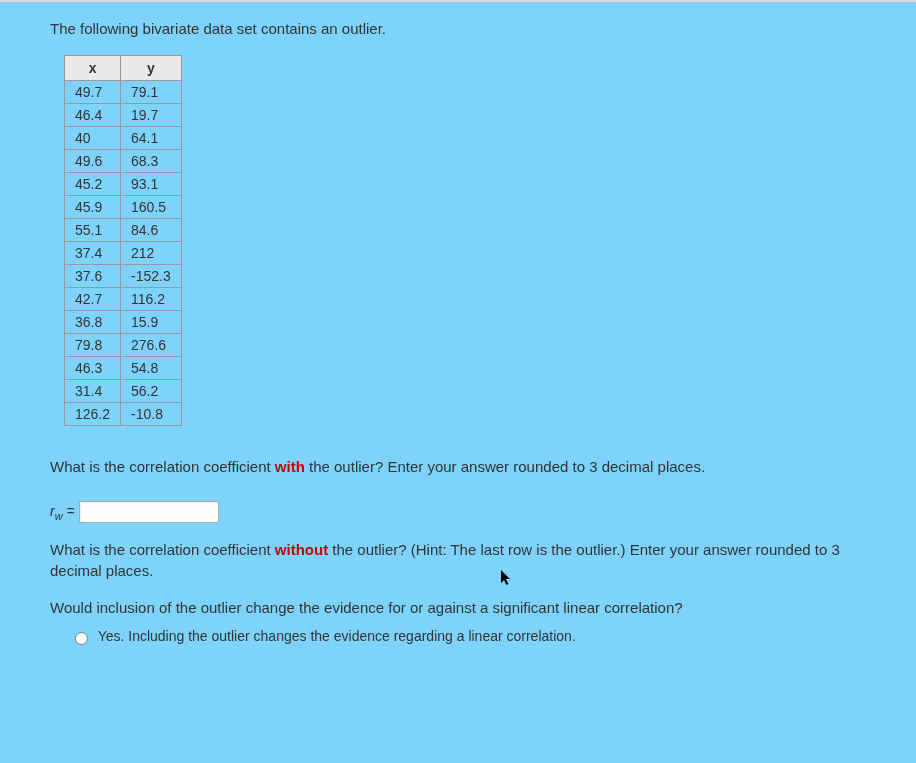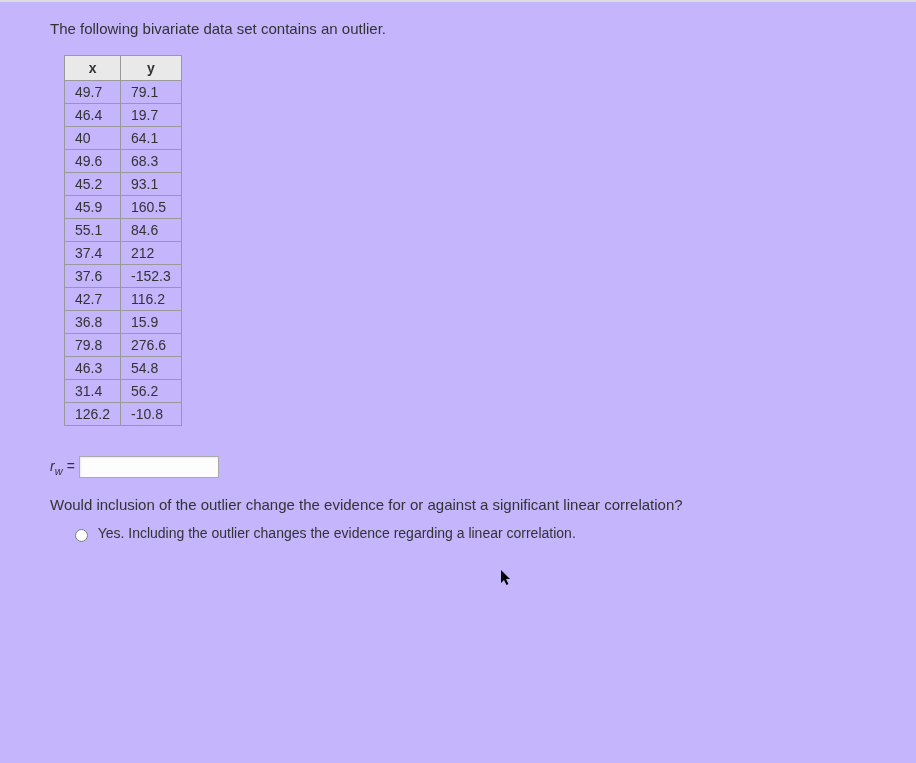--- a/index.html
+++ b/index.html
@@ -6,21 +6,21 @@
   html, body {
     margin: 0;
     padding: 0;
     width: 916px;
     height: 763px;
     font-family: Arial, Helvetica, sans-serif;
     background: #f5f5f5;
     color: #333;
   }
   .page {
-    background: #c4b5fd;
+    background: #7dd3fc;
     width: 916px;
     min-height: 763px;
     padding: 18px 50px 4px 50px;
     border-top: 2px solid #ddd;
     position: relative;
   }
   .intro {
     font-size: 15px;
     color: #333;
     margin-bottom: 18px;
@@ -161,24 +161,30 @@
           <td>31.4</td>
           <td>56.2</td>
         </tr>
         <tr>
           <td>126.2</td>
           <td>-10.8</td>
         </tr>
       </tbody>
   </table>
 
+  <div class="qblock">
+    <span>What is the correlation coefficient </span><span class="keyword-with">with</span><span> the outlier? Enter your answer rounded to 3 decimal places.</span>
+  </div>
   <div class="answer-line">
     <span>r</span><span class="sub">w</span><span> = </span><input class="ans" type="text" value="" style="">
   </div>
 
+  <div class="qblock">
+    <span>What is the correlation coefficient </span><span class="keyword-without">without</span><span> the outlier? (Hint: The last row is the outlier.) Enter your answer rounded to 3 decimal places.</span>
+  </div>
 
   <div class="qblock">Would inclusion of the outlier change the evidence for or against a significant linear correlation?</div>
   <div class="radio-group">
     <label>
       <input type="radio" name="evidence" style="">
       <span>Yes. Including the outlier changes the evidence regarding a linear correlation.</span>
     </label>
   </div>
 
   <div class="cursor">

